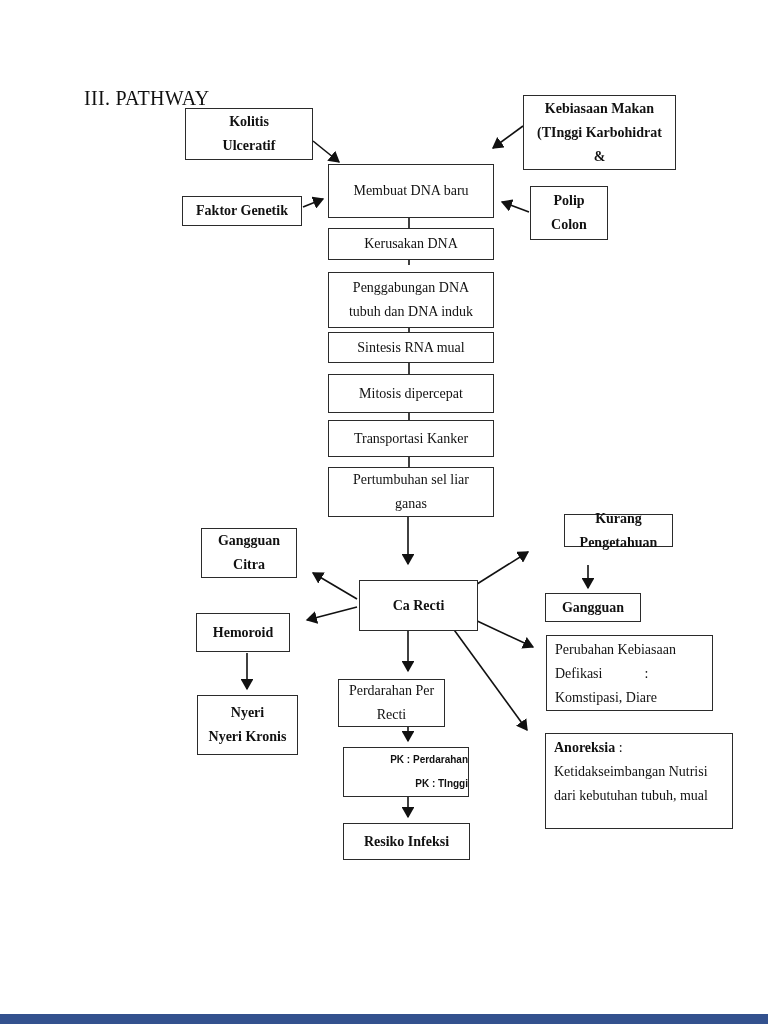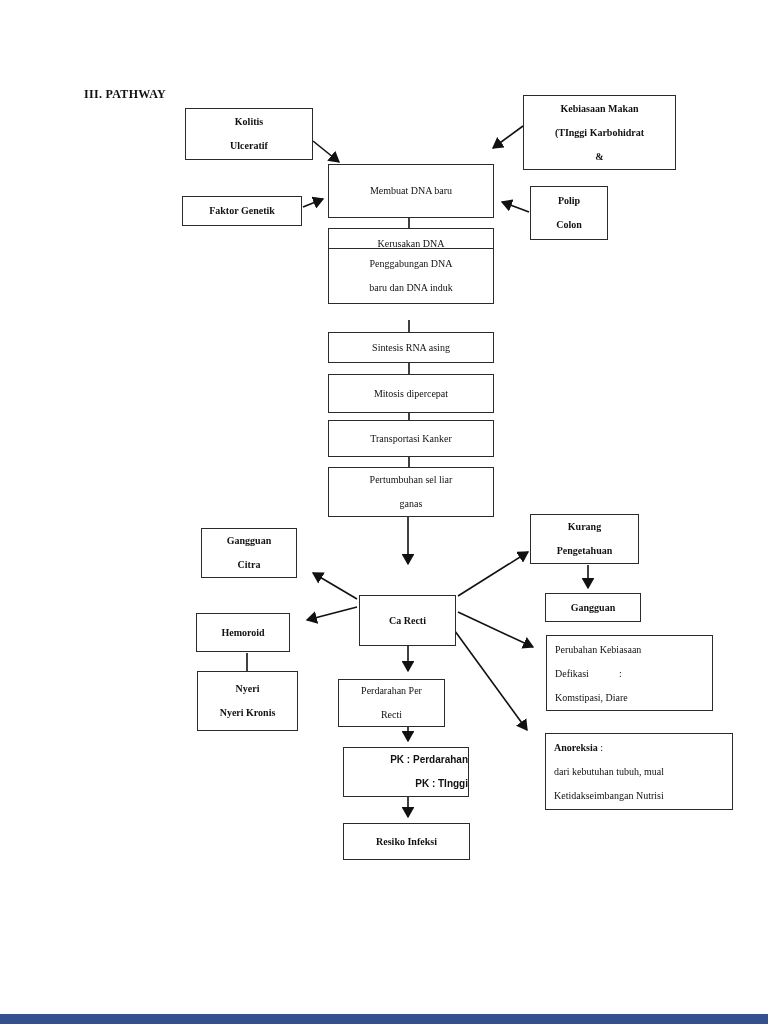--- a/index.html
+++ b/index.html
@@ -2,27 +2,27 @@
 <html><head>
 <meta charset="utf-8">
 <style>
   html,body{margin:0;padding:0;}
   body{
     width:768px;height:1024px;position:relative;background:#ffffff;
     font-family:"Liberation Serif",serif;color:#111;overflow:hidden;
   }
   .doc-title{
     position:absolute;left:84px;top:87px;
-    font-size:12px;font-weight:bold;letter-spacing:.3px;
+    font-size:20px;font-weight:normal;letter-spacing:.3px;
   }
   .box{
     position:absolute;box-sizing:border-box;background:#fff;
     border:1.5px solid #2b2b2b;
     display:flex;flex-direction:column;justify-content:center;align-items:center;
-    font-size:10px;line-height:24px;text-align:center;
+    font-size:14px;line-height:24px;text-align:center;
   }
   .box .ln{white-space:pre-wrap;}
   .bold{font-weight:bold;}
   .leftalign{align-items:flex-start;justify-content:flex-start;text-align:right;padding:2px 8px;}
   .sans{font-family:"Liberation Sans",sans-serif;font-weight:bold;font-size:10px;align-items:flex-end;}
   svg.connectors{position:absolute;left:0;top:0;pointer-events:none;}
   .footer-bar{
     position:absolute;left:0;top:1014px;width:768px;height:10px;
     background:#33518e;
   }
@@ -89,79 +89,79 @@
 
 <div class="box bold" style="left:530px;top:186px;width:78px;height:54px">
   <div class="ln">Polip</div>
   <div class="ln">Colon</div>
 </div>
 
 <div class="box" style="left:328px;top:228px;width:166px;height:32px">
   <div class="ln">Kerusakan DNA</div>
 </div>
 
-<div class="box" style="left:328px;top:248px;width:166px;height:56px">
+<div class="box" style="left:328px;top:272px;width:166px;height:56px">
   <div class="ln">Penggabungan DNA</div>
-  <div class="ln">baru dan DNA induk</div>
+  <div class="ln">tubuh dan DNA induk</div>
 </div>
 
 <div class="box" style="left:328px;top:332px;width:166px;height:31px">
-  <div class="ln">Sintesis RNA asing</div>
+  <div class="ln">Sintesis RNA mual</div>
 </div>
 
 <div class="box" style="left:328px;top:374px;width:166px;height:39px">
   <div class="ln">Mitosis dipercepat</div>
 </div>
 
 <div class="box" style="left:328px;top:420px;width:166px;height:37px">
   <div class="ln">Transportasi Kanker</div>
 </div>
 
 <div class="box" style="left:328px;top:467px;width:166px;height:50px">
   <div class="ln">Pertumbuhan sel liar</div>
   <div class="ln">ganas</div>
 </div>
 
-<div class="box bold" style="left:359px;top:595px;width:97px;height:51px">
+<div class="box bold" style="left:359px;top:580px;width:119px;height:51px">
   <div class="ln">Ca Recti</div>
 </div>
 
 <div class="box bold" style="left:201px;top:528px;width:96px;height:50px">
   <div class="ln">Gangguan</div>
   <div class="ln">Citra</div>
 </div>
 
 <div class="box bold" style="left:196px;top:613px;width:94px;height:39px">
   <div class="ln">Hemoroid</div>
 </div>
 
-<div class="box bold" style="left:197px;top:671px;width:101px;height:60px">
+<div class="box bold" style="left:197px;top:695px;width:101px;height:60px">
   <div class="ln">Nyeri</div>
   <div class="ln">Nyeri Kronis</div>
 </div>
 
-<div class="box bold" style="left:530px;top:514px;width:109px;height:50px">
+<div class="box bold" style="left:564px;top:514px;width:109px;height:33px">
   <div class="ln">Kurang</div>
   <div class="ln">Pengetahuan</div>
 </div>
 
 <div class="box bold" style="left:545px;top:593px;width:96px;height:29px">
   <div class="ln">Gangguan</div>
 </div>
 
 <div class="box leftalign" style="left:546px;top:635px;width:167px;height:76px">
   <div class="ln">Perubahan Kebiasaan</div>
   <div class="ln">Defikasi            :</div>
   <div class="ln">Komstipasi, Diare</div>
 </div>
 
-<div class="box leftalign" style="left:545px;top:733px;width:188px;height:77px">
+<div class="box leftalign" style="left:545px;top:733px;width:188px;height:96px">
   <div class="ln"><span class="bold">Anoreksia</span><span> :</span></div>
+  <div class="ln">Ketidakseimbangan Nutrisi</div>
   <div class="ln">dari kebutuhan tubuh, mual</div>
-  <div class="ln">Ketidakseimbangan Nutrisi</div>
 </div>
 
 <div class="box" style="left:338px;top:679px;width:107px;height:48px">
   <div class="ln">Perdarahan Per</div>
   <div class="ln">Recti</div>
 </div>
 
 <div class="box sans" style="left:343px;top:747px;width:126px;height:50px">
   <div class="ln">PK : Perdarahan</div>
   <div class="ln">PK : TInggi</div>

